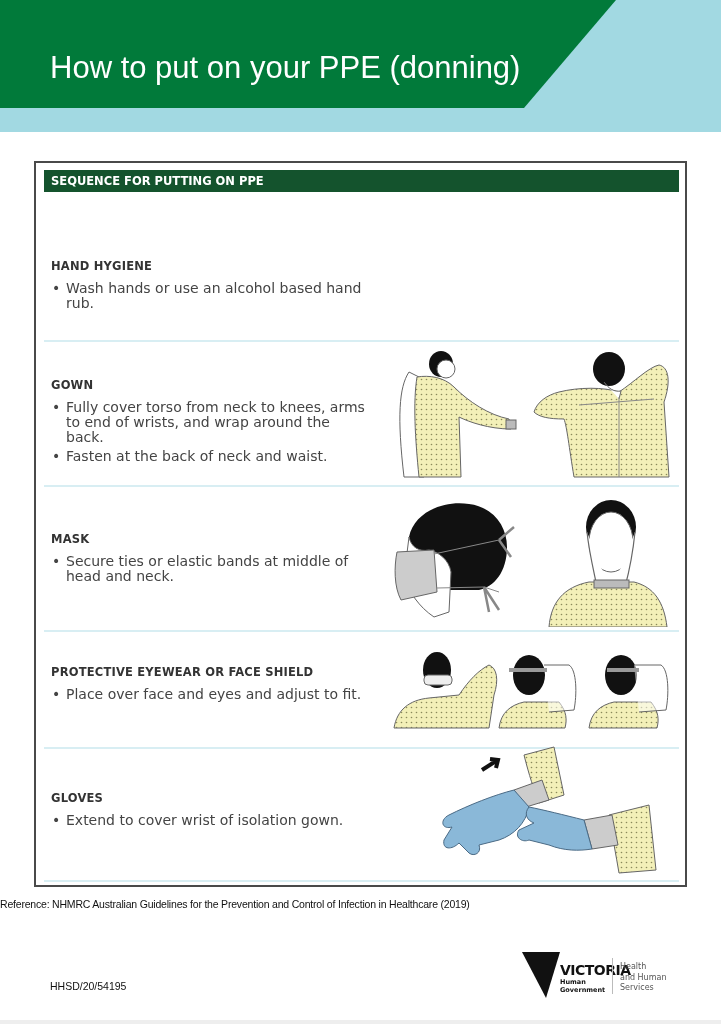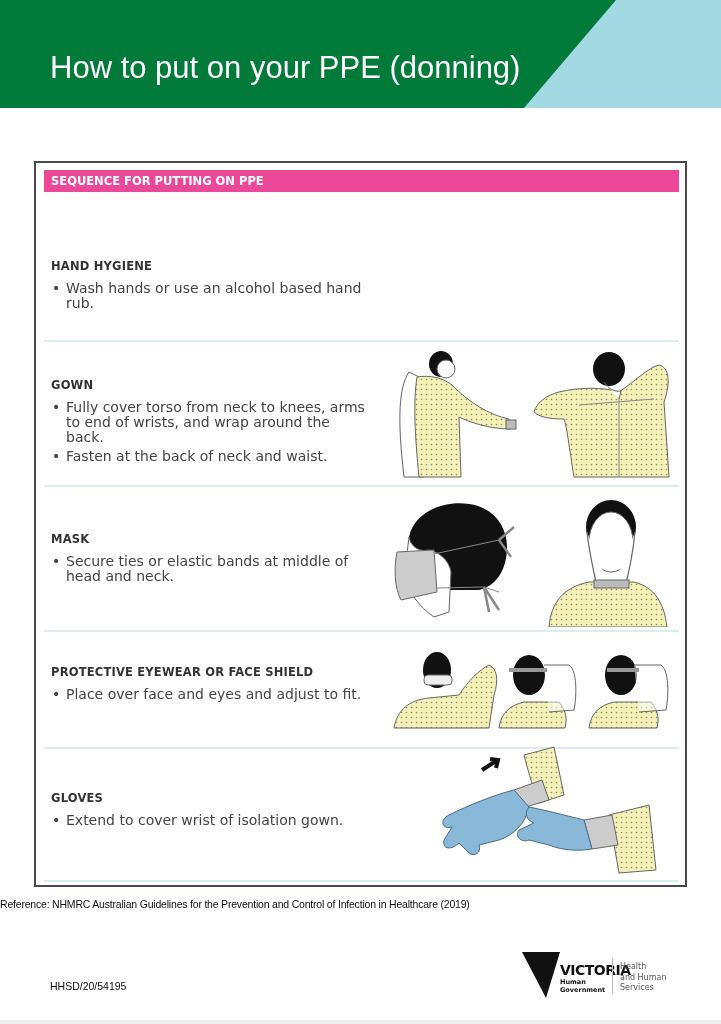--- a/index.html
+++ b/index.html
@@ -1,27 +1,27 @@
 <!DOCTYPE html>
 <html><head>
   <meta charset="utf-8">
   <style>
     * { box-sizing: border-box; margin: 0; padding: 0; }
     html, body { width: 721px; height: 1024px; background: #ffffff; overflow: hidden; }
     body { position: relative; font-family: "Liberation Sans", sans-serif; color: #333; }
 
     
-    .banner { position: absolute; left: 0; top: 0; width: 721px; height: 108px; background: #a2d9e2; overflow: hidden; }
+    .banner { position: absolute; left: 0; top: 0; width: 721px; height: 132px; background: #a2d9e2; overflow: hidden; }
     .banner-green { position: absolute; left: 0; top: 0; width: 721px; height: 108px; background: #017a3a;
       clip-path: polygon(0 0, 616px 0, 524px 108px, 0 108px); }
     .banner-title { position: absolute; left: 50px; top: 50px; color: #fff; font-size: 31px; font-weight: normal; letter-spacing: 0; white-space: nowrap; }
 
     
     .frame { position: absolute; left: 34px; top: 161px; width: 653px; height: 726px; border: 2px solid #4a4a4a; background: #fff; }
-    .seq-header { position: absolute; left: 8px; top: 7px; width: 635px; height: 22px; background: #ec4899; color: #fff;
+    .seq-header { position: absolute; left: 8px; top: 7px; width: 635px; height: 22px; background: #14532d; color: #fff;
       font-family: "DejaVu Sans", sans-serif; font-size: 11.5px; font-weight: bold; line-height: 22px; padding-left: 7px; }
     .seq-sub { position: absolute; left: 8px; top: 29px; width: 635px; height: 21px; background: #d7eff4; color: #2a2a2a;
       font-family: "DejaVu Sans", sans-serif; font-size: 11px; font-weight: bold; line-height: 21px; padding-left: 7px; }
 
     .step { position: absolute; left: 8px; width: 635px; border-bottom: 2px solid #d8eef3; }
     .step-text { position: absolute; left: 7px; width: 320px; }
     .step-title { font-family: "DejaVu Sans", sans-serif; font-size: 11.5px; font-weight: bold; color: #333; letter-spacing: 0.2px; margin-bottom: 8px; }
     .step-bullets { list-style: none; }
     .step-bullets li { position: relative; padding-left: 15px; font-family: "DejaVu Sans", sans-serif; font-size: 14px; line-height: 15px; color: #444; margin-bottom: 4px; }
     .step-bullets li::before { content: "•"; position: absolute; left: 1px; top: 0; color: #444; }

